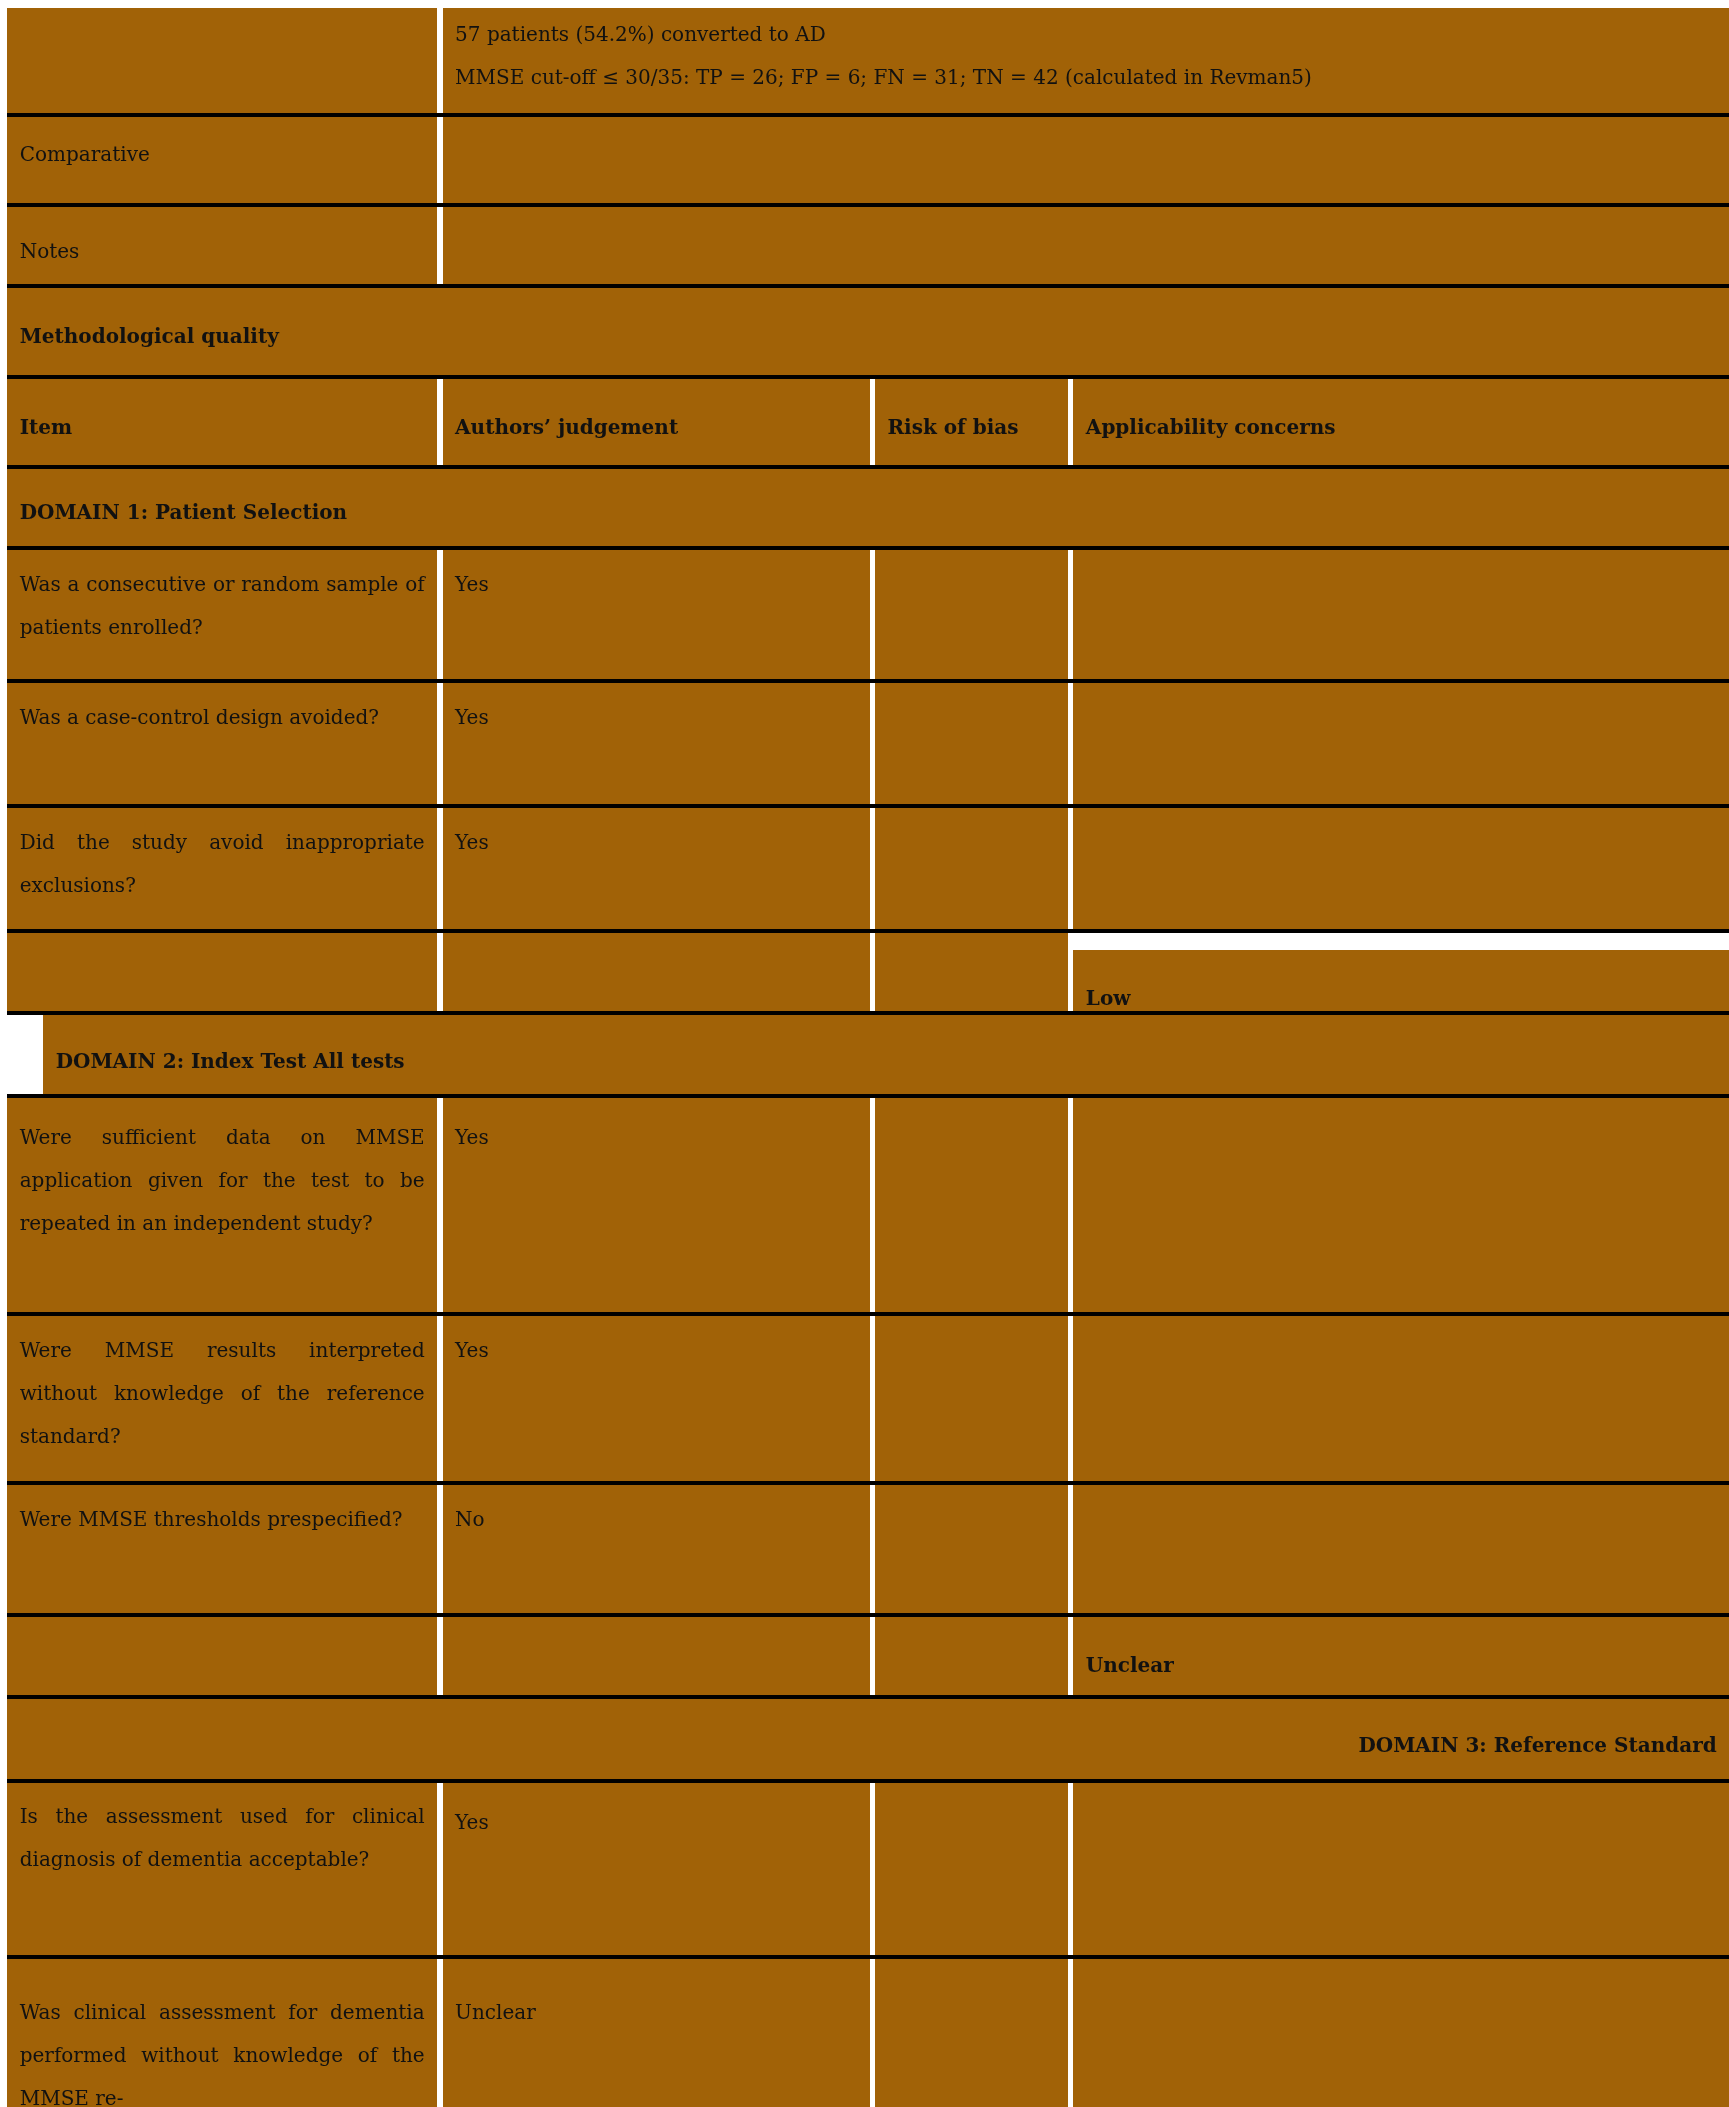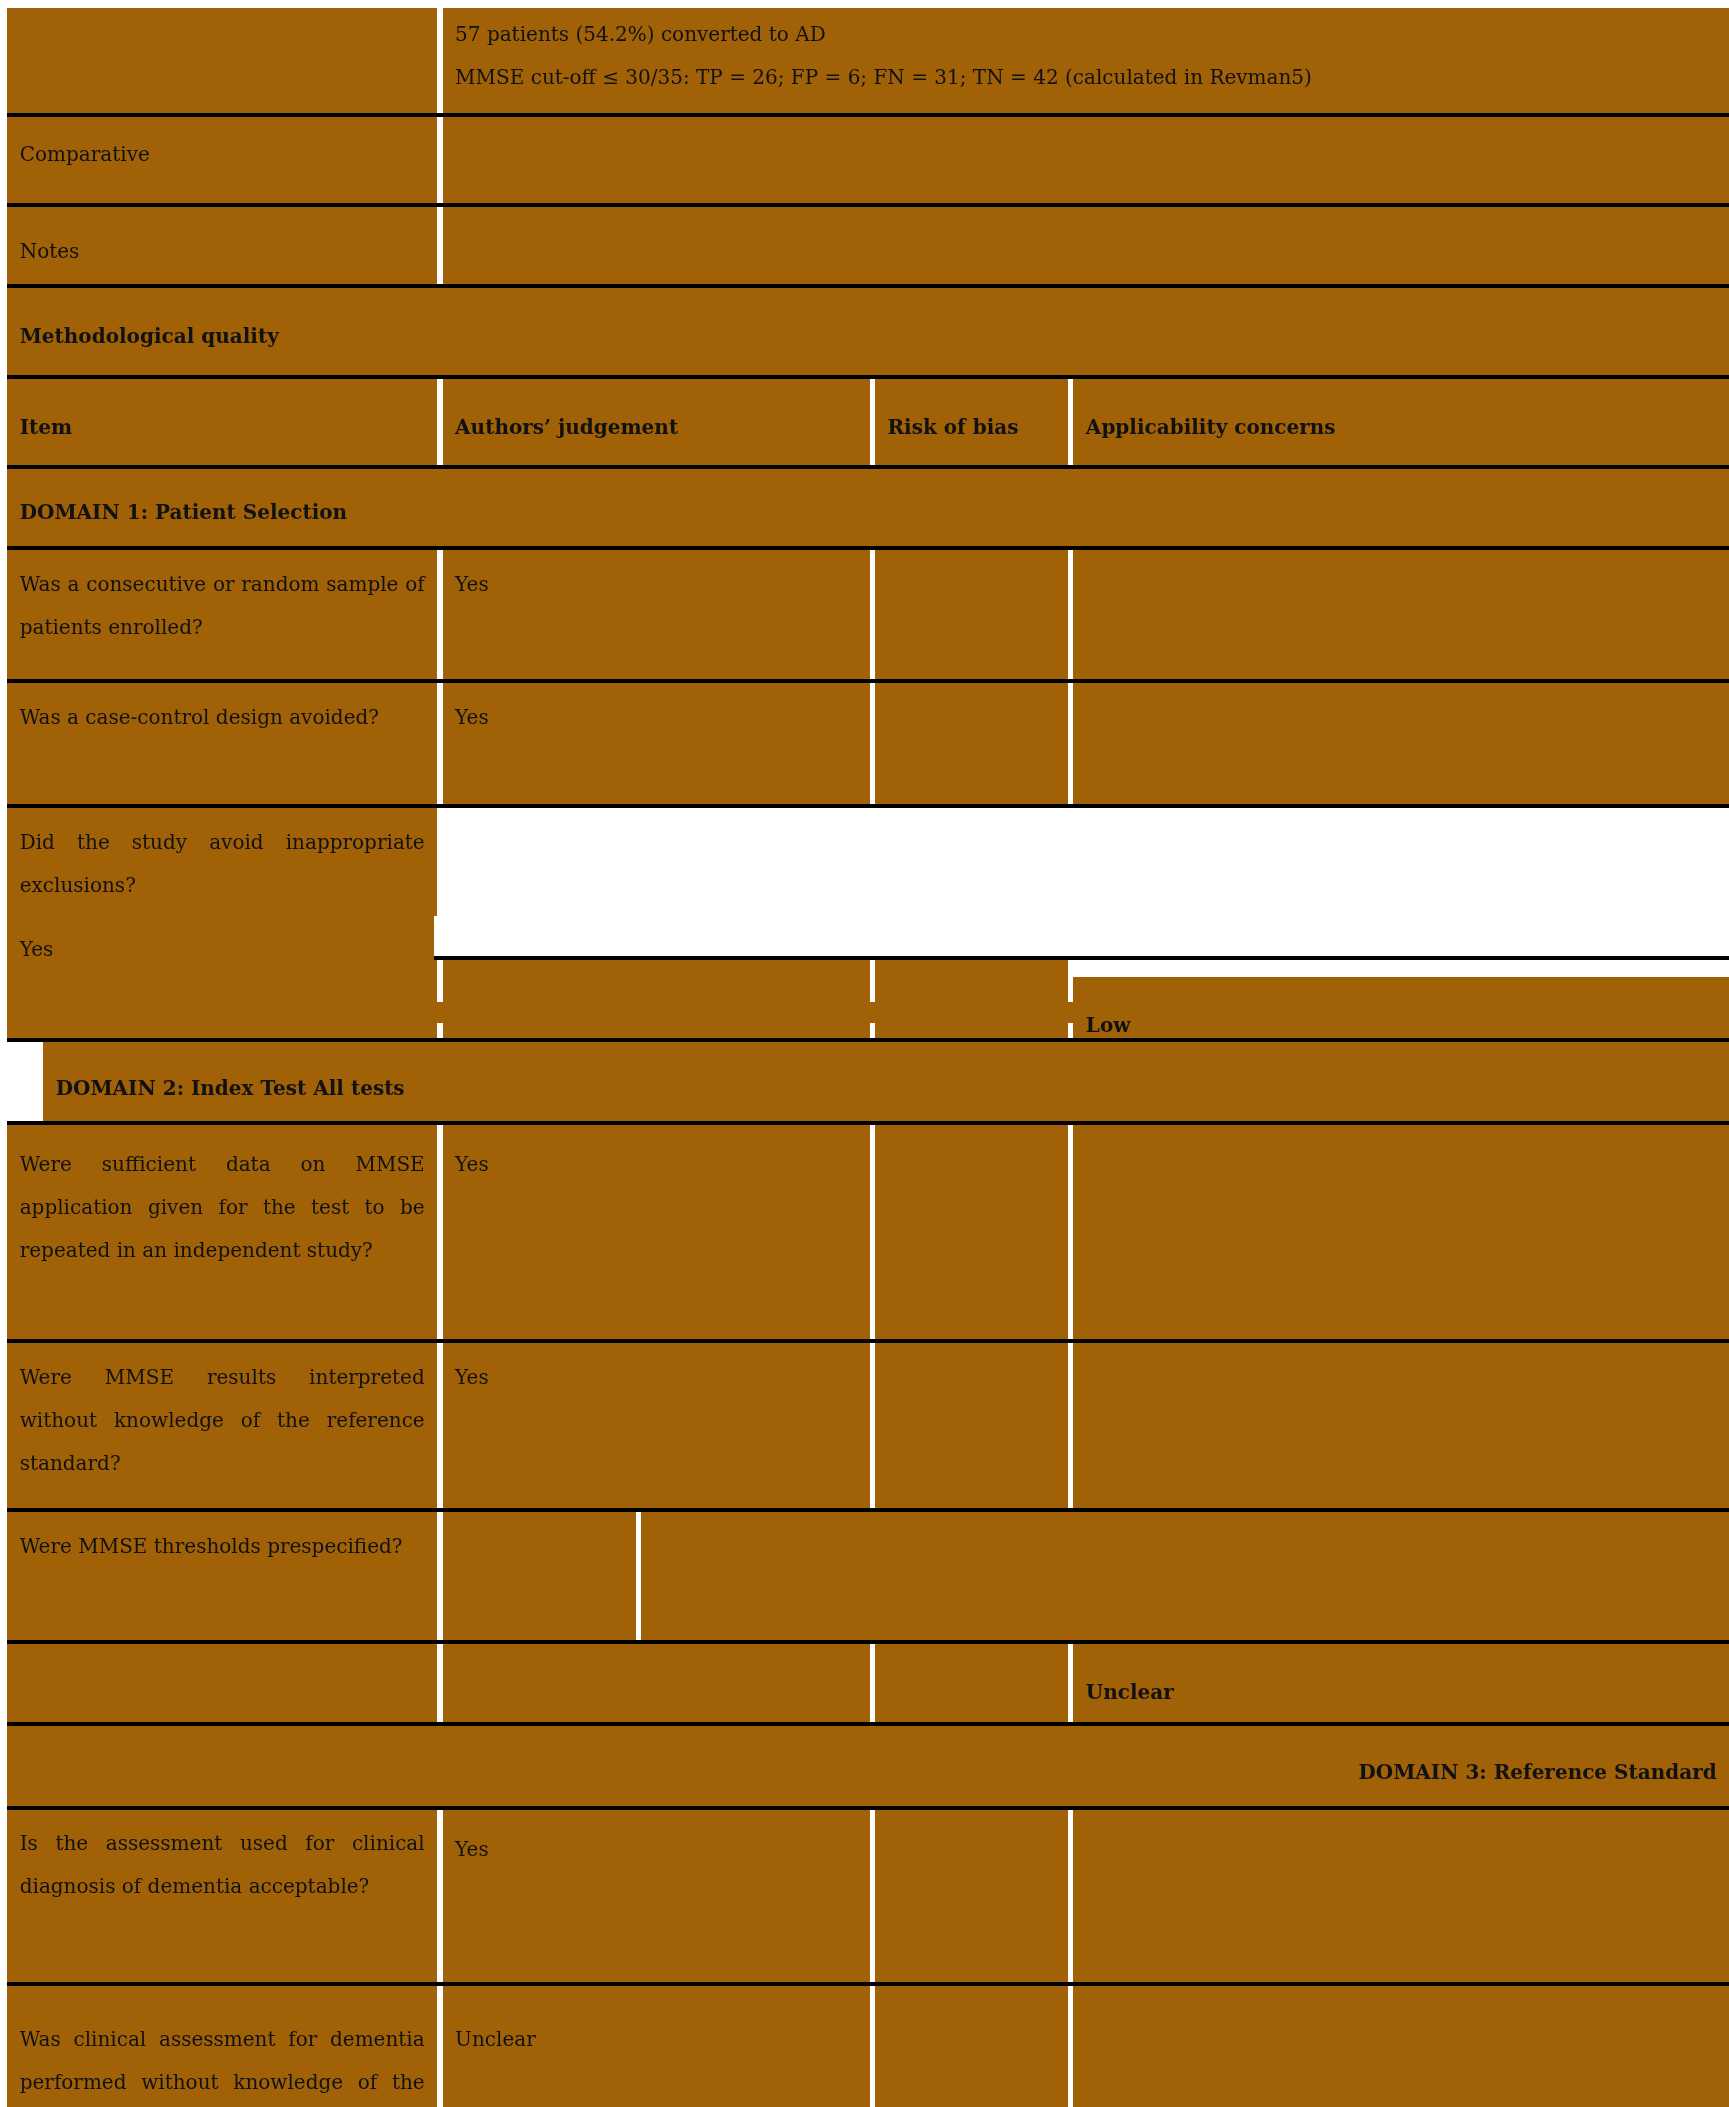--- a/index.html
+++ b/index.html
@@ -60,21 +60,21 @@
     <div class="cell c2">Yes</div>
     <div class="cell c3"></div>
     <div class="cell c4"></div>
   </div>
   <div class="row" style="height:125px;">
     <div class="cell c1">Was a case-control design avoided?</div>
     <div class="cell c2">Yes</div>
     <div class="cell c3"></div>
     <div class="cell c4"></div>
   </div>
-  <div class="row" style="height:152px;flex-direction:column;">
+  <div class="row" style="height:125px;">
     <div class="cell c1">Did the study avoid inappropriate exclusions?</div>
     <div class="cell c2">Yes</div>
     <div class="cell c3"></div>
     <div class="cell c4"></div>
   </div>
   <div class="row" style="height:82px;">
     <div class="cell c1"></div>
     <div class="cell c2"></div>
     <div class="cell c3"></div>
     <div class="cell c4 bold" style="padding-top:27px;margin-top:17px;">Low</div>
@@ -90,20 +90,21 @@
     <div class="cell c4"></div>
   </div>
   <div class="row" style="height:169px;">
     <div class="cell c1">Were MMSE results interpreted without knowledge of the reference standard?</div>
     <div class="cell c2">Yes</div>
     <div class="cell c3"></div>
     <div class="cell c4"></div>
   </div>
   <div class="row" style="height:132px;">
     <div class="cell c1">Were MMSE thresholds prespecified?</div>
+    <div class="cell c2">No</div>
     <div class="cell c3"></div>
     <div class="cell c4"></div>
   </div>
   <div class="row" style="height:82px;">
     <div class="cell c1"></div>
     <div class="cell c2"></div>
     <div class="cell c3"></div>
     <div class="cell c4 bold" style="padding-top:27px;">Unclear</div>
   </div>
 

